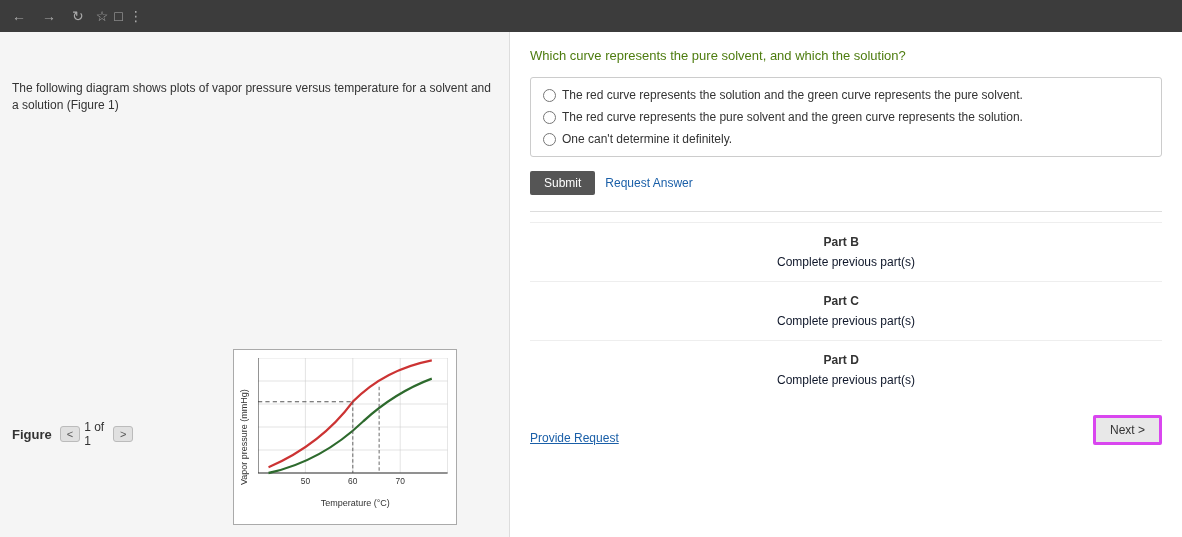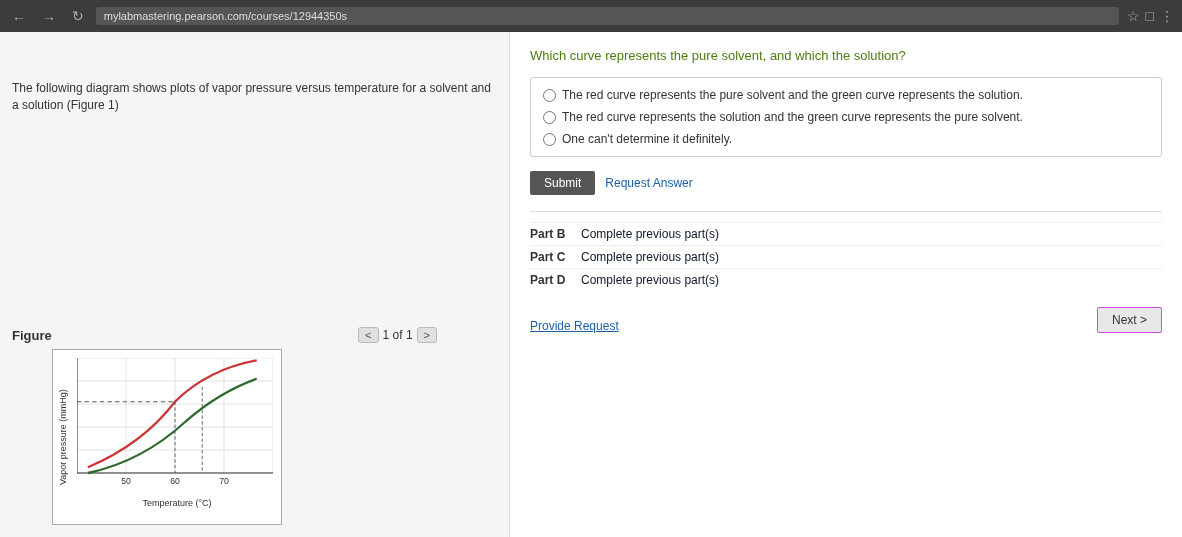--- a/index.html
+++ b/index.html
@@ -68,21 +68,21 @@
       font-size: 12px;
       color: #333;
       margin-bottom: 8px;
       line-height: 1.4;
       margin-top: 36px;
     }
 
     .figure-area {
       margin-top: auto;
       display: flex;
-      flex-direction: column;
+      flex-direction: row;
     }
 
     .figure-header {
       display: flex;
       align-items: center;
       gap: 8px;
       margin-bottom: 6px;
     }
 
     .figure-label {
@@ -227,23 +227,24 @@
 
     .divider {
       border: none;
       border-top: 1px solid #ddd;
       margin: 10px 0;
     }
 
     .part-item {
       display: flex;
       align-items: center;
-      padding: 4px 0;
+      padding: 12px 0;
       border-top: 1px solid #eee;
       gap: 6px;
+      flex-direction: column;
     }
 
     .part-label {
       font-weight: bold;
       font-size: 12px;
       color: #333;
       min-width: 45px;
     }
 
     .part-text {
@@ -257,36 +258,35 @@
       text-decoration: underline;
       cursor: pointer;
       background: none;
       border: none;
       margin-top: 12px;
       display: inline-block;
     }
 
     .next-btn {
       background: #e8e8e8;
-      border: 1px solid #d946ef;
+      border: 3px solid #d946ef;
       padding: 5px 14px;
       font-size: 12px;
       cursor: pointer;
       border-radius: 2px;
       color: #333;
     }
   </style>
 </head>
 <body>
 
 <div class="browser-chrome">
   <span class="browser-nav-btn">←</span>
   <span class="browser-nav-btn">→</span>
   <span class="browser-nav-btn">↻</span>
-  <input class="browser-url-bar" type="text" value="mylabmastering.pearson.com/courses/12944350s" style="">
   <div class="browser-icons">
     <span class="browser-icon">☆</span>
     <span class="browser-icon">□</span>
     <span class="browser-icon">⋮</span>
   </div>
 </div>
 
 <div class="main-content">
 
   <div class="left-panel">
@@ -344,25 +344,25 @@
       </div>
     </div>
   </div>
 
   <div class="right-panel">
     <p class="question-title">Which curve represents the pure solvent, and which the solution?</p>
 
     <div class="answer-options">
       <div class="answer-option">
         <input type="radio" name="answer" class="radio-btn" style="">
-        <span>The red curve represents the pure solvent and the green curve represents the solution.</span>
+        <span>The red curve represents the solution and the green curve represents the pure solvent.</span>
       </div>
       <div class="answer-option">
         <input type="radio" name="answer" class="radio-btn" style="">
-        <span>The red curve represents the solution and the green curve represents the pure solvent.</span>
+        <span>The red curve represents the pure solvent and the green curve represents the solution.</span>
       </div>
       <div class="answer-option">
         <input type="radio" name="answer" class="radio-btn" style="">
         <span>One can't determine it definitely.</span>
       </div>
     </div>
 
     <div class="action-buttons">
       <button class="submit-btn">Submit</button>
       <button class="request-answer-link">Request Answer</button>

